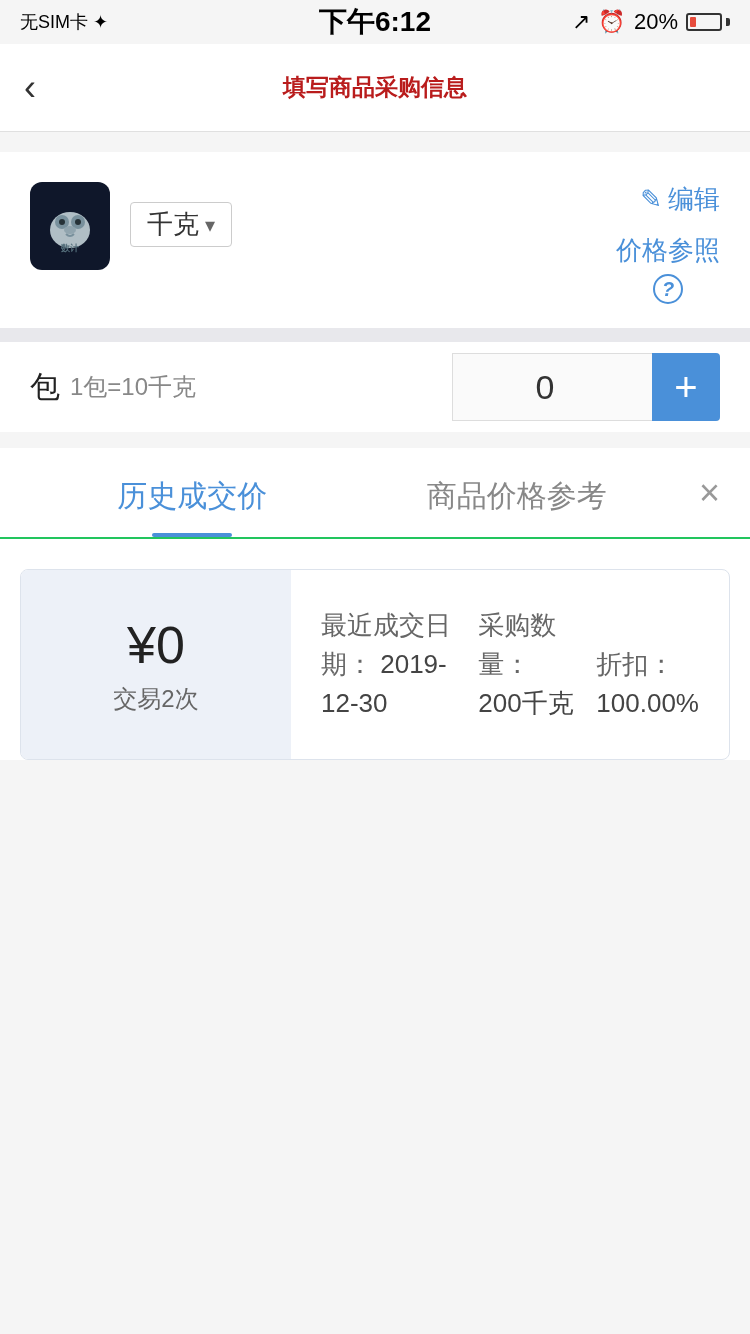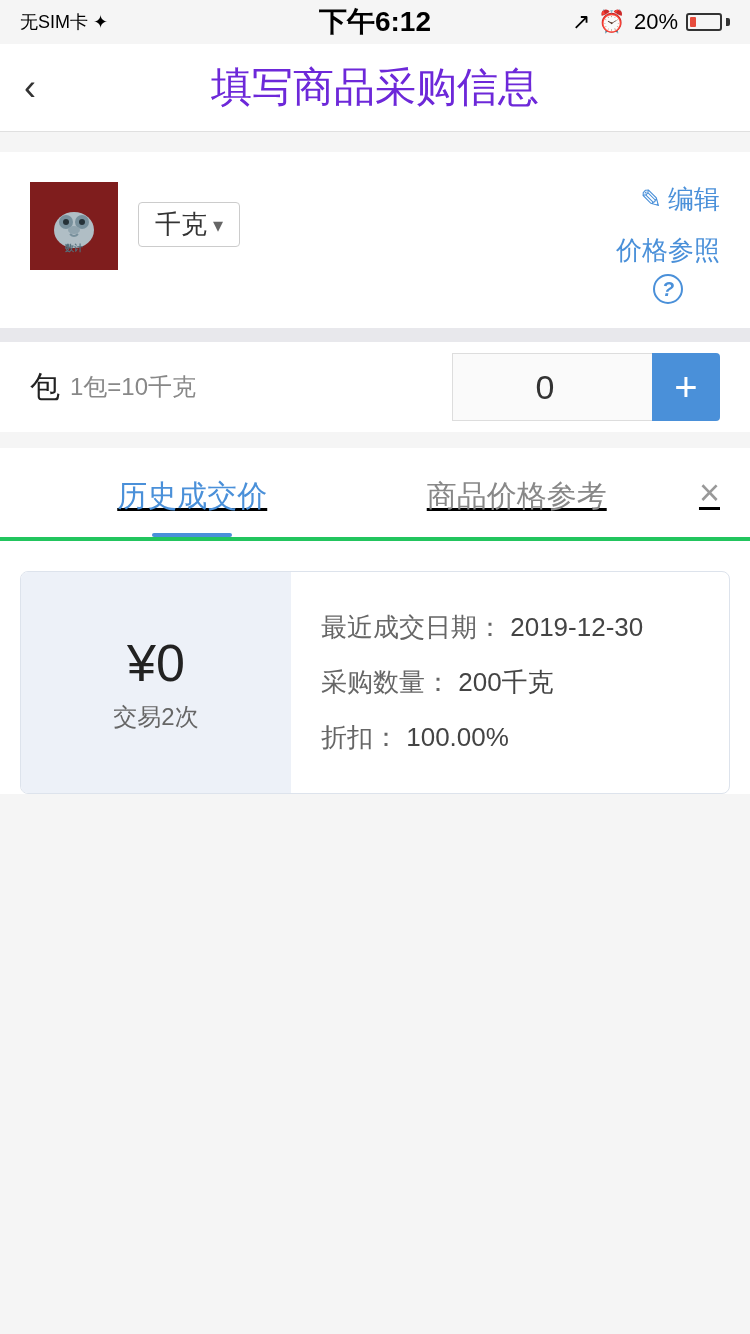--- a/index.html
+++ b/index.html
@@ -84,46 +84,46 @@
       border-bottom: 1px solid #e0e0e0;
     }
     .back-btn {
       position: absolute;
       left: 24px;
       font-size: 36px;
       color: #333;
       cursor: pointer;
     }
     .header-title {
-      font-size: 41px;
-      font-weight: 400;
-      color: #6d28d9;
+      font-size: 23px;
+      font-weight: 700;
+      color: #b91c1c;
     }
 
     
     .product-card {
       background: #ffffff;
       margin-top: 20px;
       padding: 30px 30px 24px 30px;
     }
     .product-top {
       display: flex;
       align-items: flex-start;
       justify-content: space-between;
     }
     .product-left {
       display: flex;
       align-items: flex-start;
       gap: 20px;
     }
     .product-icon {
-      width: 88px;
+      width: 80px;
       height: 88px;
-      background: #7f1d1d;
-      border-radius: 0;
+      background: #0f172a;
+      border-radius: 12px;
       display: flex;
       align-items: center;
       justify-content: center;
       font-size: 32px;
       color: #8a9bb5;
       flex-shrink: 0;
     }
     .product-name {
       font-size: 30px;
       color: #222;
@@ -254,24 +254,23 @@
     }
 
     
     .tab-section {
       background: #ffffff;
       margin-top: 16px;
     }
     .tab-bar {
       display: flex;
       align-items: center;
-      border-bottom: 4px solid #22c55e;
+      border-bottom: 2px solid #22c55e;
       padding: 0 30px;
       position: relative;
-      text-decoration: underline;
     }
     .tab-item {
       flex: 1;
       text-align: center;
       padding: 28px 0 20px;
       font-size: 30px;
       color: #888;
       cursor: pointer;
       position: relative;
     }
@@ -321,22 +320,23 @@
     }
     .history-trade-count {
       font-size: 24px;
       color: #666;
       margin-top: 8px;
     }
     .history-right {
       flex: 1;
       padding: 36px 30px;
       display: flex;
-      flex-direction: column;
+      flex-direction: row;
       gap: 16px;
+      align-items: flex-end;
     }
     .history-detail-row {
       font-size: 26px;
       color: #444;
       line-height: 1.5;
     }
     .history-detail-row .label {
       color: #666;
     }
 

